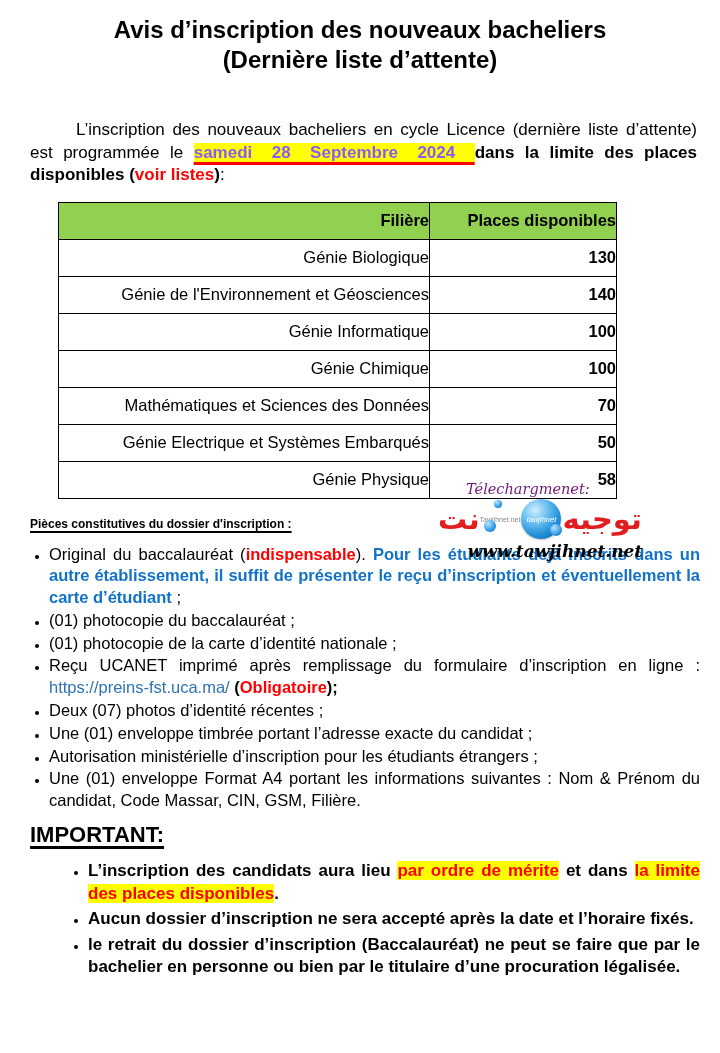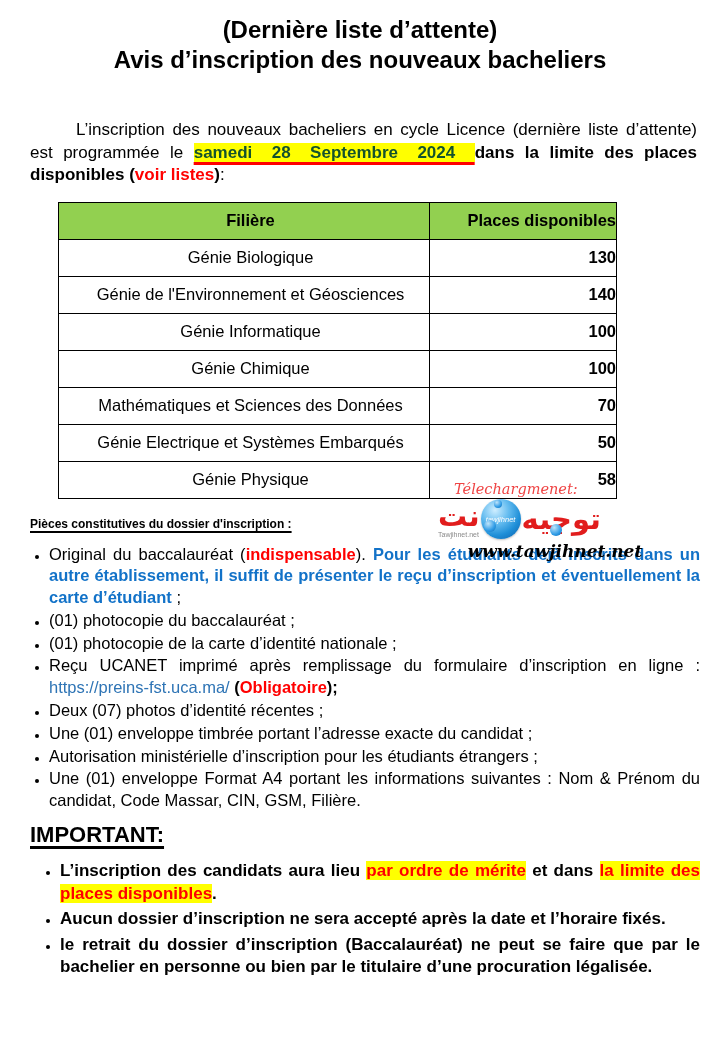--- a/index.html
+++ b/index.html
@@ -24,41 +24,41 @@
     margin:44px 23px 0 30px;
     font-size:17px;
     line-height:22.5px;
     text-align:justify;
     text-indent:46px;
   }
   .b{font-weight:bold;}
   .red{color:#FF0000;}
   .hl-date{
     background:#FFFF00;
-    color:#14532d;
+    color:#8b5cf6;
     font-weight:bold;
     word-spacing:9px;
     text-decoration:underline;
     text-decoration-color:#FF0000;
     text-decoration-thickness:2.5px;
     text-underline-offset:4px;
   }
   
   table.places{
     border-collapse:collapse;
     margin:15px 0 0 58px;
     width:558px;
     table-layout:fixed;
   }
   table.places th, table.places td{
     border:1.6px solid #000;
     font-size:16.5px;
     height:36px;
     padding:0 0 0 13px;
-    text-align:center;
+    text-align:right;
     vertical-align:middle;
   }
   table.places col.c1{width:371px;}
   table.places col.c2{width:187px;}
   table.places th{
     background:#92D050;
     font-weight:bold;
   }
   table.places th.center, table.places td.center{
     text-align:right;
@@ -69,38 +69,38 @@
   .watermark{
     position:absolute;
     top:481px;left:438px;
     width:210px;
     z-index:3;
   }
   .wm-caption{
     font-family:"DejaVu Serif", serif;
     font-style:italic;
     font-size:14.5px;
-    color:#ef4444;
-    margin-left:16px;
+    color:#701a75;
+    margin-left:28px;
   }
   .wm-logo{
     display:flex;
     align-items:center;
     margin-top:1px;
     position:relative;
     height:42px;
   }
   .ar-word{
     font-family:"DejaVu Sans", sans-serif;
     color:#E11D1D;
     font-weight:bold;
     font-size:29px;
     line-height:30px;
   }
-  .ar-left-col{display:flex;flex-direction:column;align-items:flex-start;}
+  .ar-left-col{display:flex;flex-direction:row;align-items:center;}
   .wm-small{
     font-family:"Liberation Sans", sans-serif;
     font-size:7px;
     color:#8a8a8a;
     margin-top:0px;
   }
   .ball{
     width:40px;height:40px;
     border-radius:50%;
     background:radial-gradient(circle at 35% 28%, #cfeeff 0%, #66bdf0 35%, #1f8fd8 65%, #0a5ca8 100%);
@@ -156,41 +156,41 @@
     font-size:16.5px;
     line-height:21.8px;
     text-align:justify;
     margin:0 0 1px 0;
   }
   ul.doc-list li::marker{font-size:12px;}
   .blue{color:#1272C8;font-weight:bold;}
   a.link{color:#2E74B5;text-decoration:none;}
   ul.important-list{
     margin:12px 20px 0 0;
-    padding-left:60px;
+    padding-left:88px;
     list-style:disc outside;
   }
   ul.important-list li{
     font-size:17px;
     line-height:22.5px;
     font-weight:bold;
     text-align:justify;
     margin:0 0 3px 0;
   }
   ul.important-list li::marker{font-size:12px;}
   .hl{background:#FFFF00;color:#FF0000;}
 </style>
 </head>
 <body>
 
 <div class="page">
 
   <div class="title">
+    <div>Avis d’inscription des nouveaux bacheliers</div>
     <div>(Dernière liste d’attente)</div>
-    <div>Avis d’inscription des nouveaux bacheliers</div>
   </div>
 
   <p class="intro"><span>L’inscription des nouveaux bacheliers en cycle Licence (dernière liste d’attente) est programmée le </span><span class="hl-date">samedi 28 Septembre 2024 </span><span class="b">dans la limite des places disponibles (</span><span class="b red">voir listes</span><span class="b">)</span><span>:</span></p>
 
   <table class="places">
     <colgroup>
         <col class="c1">
         <col class="c2">
       </colgroup>
     <thead>

